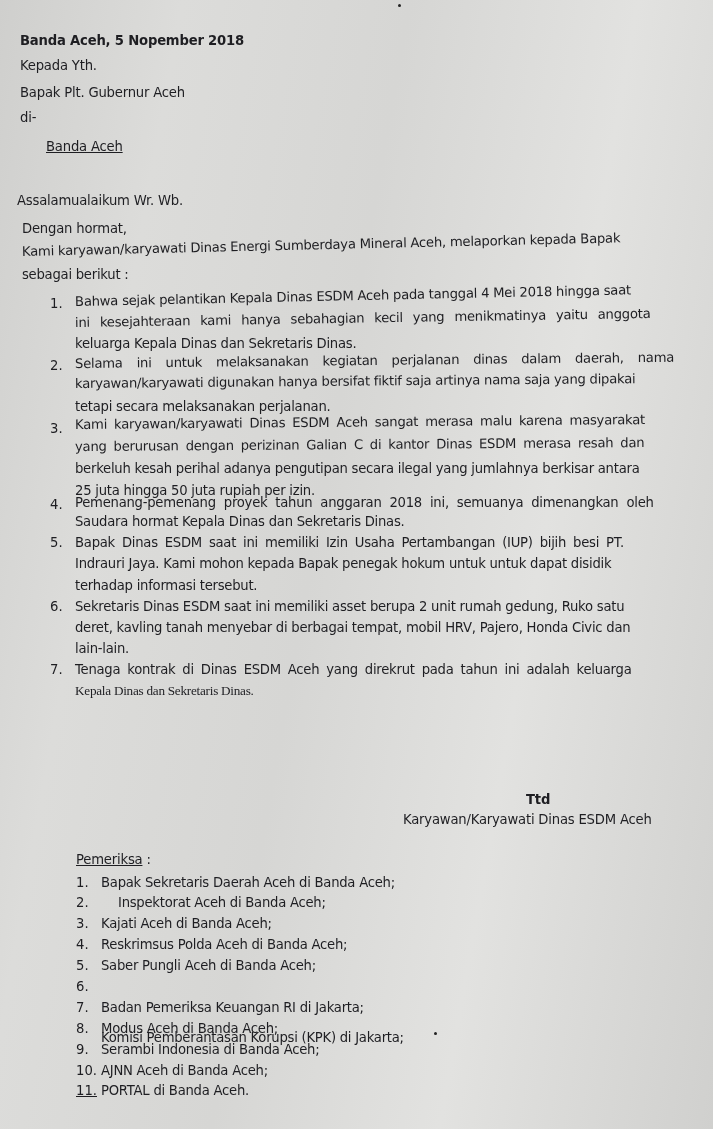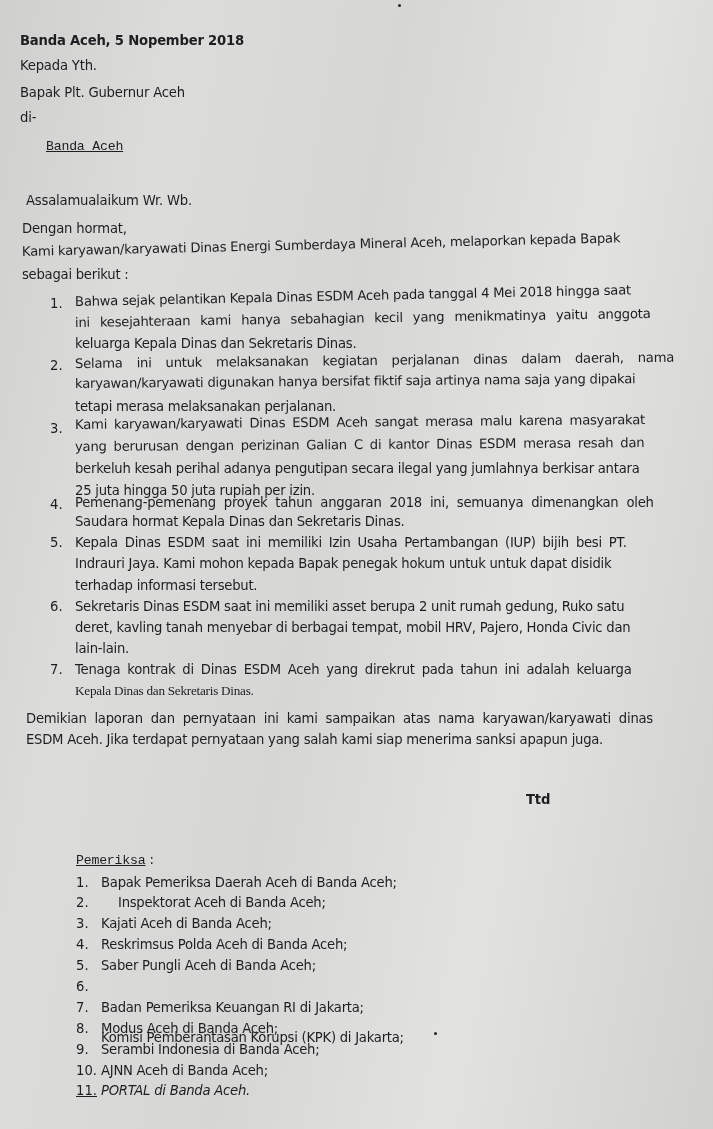--- a/index.html
+++ b/index.html
@@ -6,106 +6,105 @@
   body {
     width: 713px; height: 1129px; overflow: hidden;
     background: linear-gradient(100deg, #cfcfcd 0%, #dcdcda 20%, #d6d6d4 45%, #e2e2e0 70%, #d0d0ce 100%);
     font-family: "DejaVu Sans", "Liberation Sans", sans-serif;
     color: #1e1e22;
     position: relative;
   }
   .page { position: absolute; left: 0; top: 0; width: 713px; height: 1129px; }
   .t { position: absolute; font-size: 13.2px; white-space: nowrap; letter-spacing: -0.2px; }
   .b { font-weight: bold; }
-  .u { text-decoration: underline; font-family: Liberation Mono, monospace; }
+  .u { text-decoration: underline; }
   .line { position: absolute; font-size: 13.2px; white-space: nowrap; letter-spacing: -0.25px; }
   .num { position: absolute; font-size: 13.2px; }
   .dot { position: absolute; width: 3px; height: 3px; border-radius: 50%; background: #222; }
 </style>
 </head>
 <body>
 
 <div class="page">
   <span class="dot" style="left:398px;top:4px;"></span>
   <span class="dot" style="left:434px;top:1032px;"></span>
 
   <div class="t b" style="left:20px;top:33px;">Banda  Aceh, 5 Nopember 2018</div>
   <div class="t" style="left:20px;top:58px;">Kepada Yth.</div>
   <div class="t" style="left:20px;top:85px;">Bapak Plt. Gubernur Aceh</div>
   <div class="t" style="left:20px;top:110px;">di-</div>
   <div class="t u" style="left:46px;top:139px;">Banda Aceh</div>
 
-  <div class="t" style="left:26px;top:193px;">Assalamualaikum Wr. Wb.</div>
+  <div class="t" style="left:17px;top:193px;">Assalamualaikum Wr. Wb.</div>
   <div class="t" style="left:22px;top:221px;">Dengan hormat,</div>
 
   <div class="line" style="left:22px;top:244px;transform:rotate(-1.3deg);transform-origin:left center;">Kami karyawan/karyawati Dinas Energi Sumberdaya  Mineral  Aceh, melaporkan kepada Bapak</div>
   <div class="line" style="left:22px;top:267px;">sebagai berikut :</div>
 
   <div>
 
     <div class="num" style="left:50px;top:296px;">1.</div>
     <div class="line" style="left:75px;top:294px;width:595px;transform:rotate(-1.2deg);transform-origin:left center;">Bahwa sejak pelantikan Kepala Dinas ESDM Aceh pada tanggal 4 Mei 2018 hingga saat</div>
     <div class="line" style="left:75px;top:315px;width:595px;transform:rotate(-0.9deg);transform-origin:left center;word-spacing:6px;">ini kesejahteraan kami hanya sebahagian kecil yang menikmatinya yaitu anggota</div>
     <div class="line" style="left:75px;top:336px;">keluarga Kepala Dinas dan Sekretaris Dinas.</div>
 
     <div class="num" style="left:50px;top:358px;">2.</div>
     <div class="line" style="left:75px;top:356px;word-spacing:10px;transform:rotate(-0.6deg);transform-origin:left center;">Selama ini untuk melaksanakan kegiatan perjalanan dinas dalam daerah, nama</div>
     <div class="line" style="left:75px;top:376px;transform:rotate(-0.5deg);transform-origin:left center;">karyawan/karyawati digunakan hanya bersifat fiktif saja  artinya nama saja yang dipakai</div>
-    <div class="line" style="left:75px;top:399px;">tetapi merasa melaksanakan perjalanan.</div>
+    <div class="line" style="left:75px;top:399px;">tetapi secara melaksanakan perjalanan.</div>
 
     <div class="num" style="left:50px;top:421px;">3.</div>
     <div class="line" style="left:75px;top:417px;word-spacing:3px;transform:rotate(-0.5deg);transform-origin:left center;">Kami karyawan/karyawati Dinas ESDM Aceh sangat merasa malu karena masyarakat</div>
     <div class="line" style="left:75px;top:439px;word-spacing:3px;transform:rotate(-0.4deg);transform-origin:left center;">yang berurusan dengan perizinan Galian C di kantor Dinas ESDM merasa resah dan</div>
     <div class="line" style="left:75px;top:461px;">berkeluh kesah  perihal adanya pengutipan secara ilegal yang jumlahnya berkisar antara</div>
     <div class="line" style="left:75px;top:483px;">25 juta hingga 50 juta rupiah per izin.</div>
 
     <div class="num" style="left:50px;top:497px;">4.</div>
     <div class="line" style="left:75px;top:495px;word-spacing:4px;">Pemenang-pemenang proyek tahun anggaran 2018 ini, semuanya dimenangkan oleh</div>
     <div class="line" style="left:75px;top:514px;">Saudara hormat Kepala Dinas dan Sekretaris Dinas.</div>
 
     <div class="num" style="left:50px;top:535px;">5.</div>
-    <div class="line" style="left:75px;top:535px;word-spacing:3px;">Kepala Dinas ESDM saat ini memiliki Izin Usaha Pertambangan (IUP) bijih besi PT.</div>
+    <div class="line" style="left:75px;top:535px;word-spacing:3px;">Bapak Dinas ESDM saat ini memiliki Izin Usaha Pertambangan (IUP) bijih besi PT.</div>
     <div class="line" style="left:75px;top:556px;">Indrauri Jaya. Kami mohon kepada Bapak penegak hokum untuk untuk dapat disidik</div>
     <div class="line" style="left:75px;top:578px;">terhadap informasi tersebut.</div>
 
     <div class="num" style="left:50px;top:599px;">6.</div>
     <div class="line" style="left:75px;top:599px;">Sekretaris Dinas ESDM saat ini memiliki asset berupa 2 unit rumah gedung, Ruko satu</div>
     <div class="line" style="left:75px;top:620px;">deret, kavling tanah menyebar di berbagai tempat, mobil  HRV, Pajero, Honda Civic dan</div>
     <div class="line" style="left:75px;top:641px;">lain-lain.</div>
 
     <div class="num" style="left:50px;top:662px;">7.</div>
     <div class="line" style="left:75px;top:662px;word-spacing:3px;">Tenaga kontrak di Dinas ESDM Aceh  yang direkrut pada tahun ini adalah keluarga</div>
     <div class="line" style="left:75px;top:683px;font-family:Liberation Serif, serif;">Kepala Dinas dan Sekretaris Dinas.</div>
   </div>
 
-  <div class="line" style="left:26px;top:711px;word-spacing:4px;">Demikian laporan dan pernyataan ini kami sampaikan atas nama karyawan/karyawati dinas</div>
-  <div class="line" style="left:26px;top:732px;">ESDM Aceh. Jika terdapat pernyataan yang salah kami siap menerima sanksi apapun juga.</div>
 
   <div class="t b" style="left:526px;top:792px;">Ttd</div>
+  <div class="t" style="left:403px;top:812px;">Karyawan/Karyawati  Dinas ESDM Aceh</div>
 
   <div class="t" style="left:76px;top:852px;">
     <span class="u">Pemeriksa</span><span> :</span>
   </div>
   <div>
     <div class="num" style="left:76px;top:875px;">1.</div>
-    <div class="line" style="left:101px;top:875px;">Bapak Pemeriksa Daerah Aceh di Banda Aceh;</div>
+    <div class="line" style="left:101px;top:875px;">Bapak Sekretaris Daerah Aceh di Banda Aceh;</div>
     <div class="num" style="left:76px;top:895px;">2.</div>
     <div class="line" style="left:118px;top:895px;">Inspektorat Aceh di Banda Aceh;</div>
     <div class="num" style="left:76px;top:916px;">3.</div>
     <div class="line" style="left:101px;top:916px;text-align:right;">Kajati Aceh di Banda Aceh;</div>
     <div class="num" style="left:76px;top:937px;">4.</div>
     <div class="line" style="left:101px;top:937px;">Reskrimsus Polda Aceh di Banda Aceh;</div>
     <div class="num" style="left:76px;top:958px;">5.</div>
     <div class="line" style="left:101px;top:958px;">Saber Pungli Aceh di Banda Aceh;</div>
     <div class="num" style="left:76px;top:979px;">6.</div>
     <div class="line" style="left:101px;top:1030px;">Komisi Pemberantasan Korupsi (KPK) di Jakarta;</div>
     <div class="num" style="left:76px;top:1000px;">7.</div>
     <div class="line" style="left:101px;top:1000px;">Badan Pemeriksa Keuangan RI di Jakarta;</div>
     <div class="num" style="left:76px;top:1021px;">8.</div>
     <div class="line" style="left:101px;top:1021px;">Modus Aceh di Banda Aceh;</div>
     <div class="num" style="left:76px;top:1042px;">9.</div>
     <div class="line" style="left:101px;top:1042px;">Serambi Indonesia di Banda Aceh;</div>
     <div class="num" style="left:76px;top:1063px;">10.</div>
     <div class="line" style="left:101px;top:1063px;">AJNN Aceh di Banda Aceh;</div>
     <div class="num" style="left:76px;top:1083px;text-decoration:underline;">11.</div>
-    <div class="line" style="left:101px;top:1083px;font-style:italic;">PORTAL di Banda Aceh.</div>
+    <div class="line" style="left:101px;top:1083px;">PORTAL di Banda Aceh.</div>
   </div>
 </div>
 
 </body></html>

